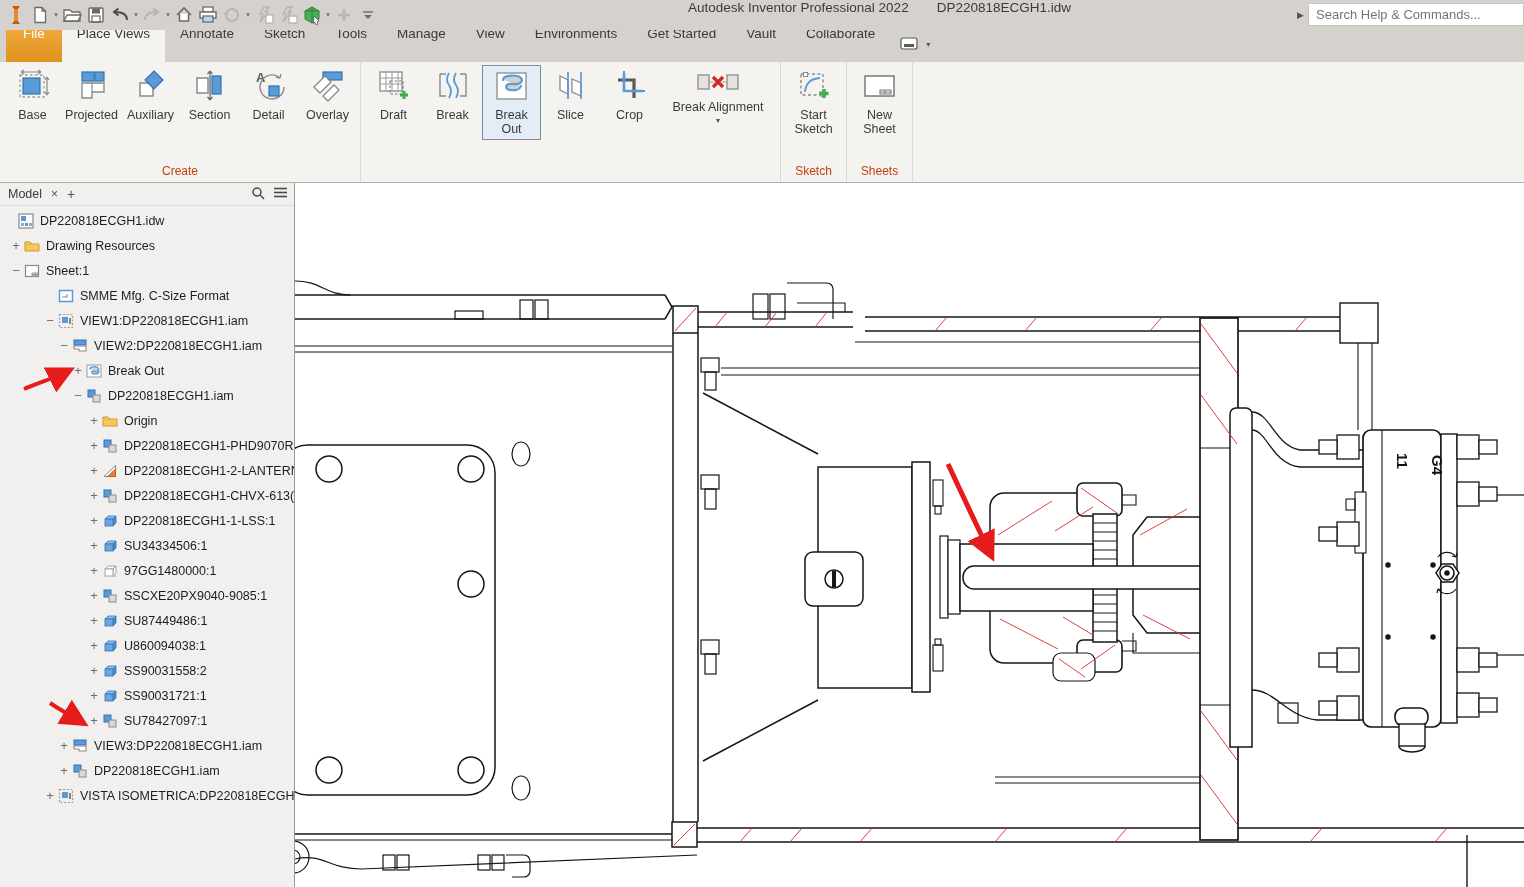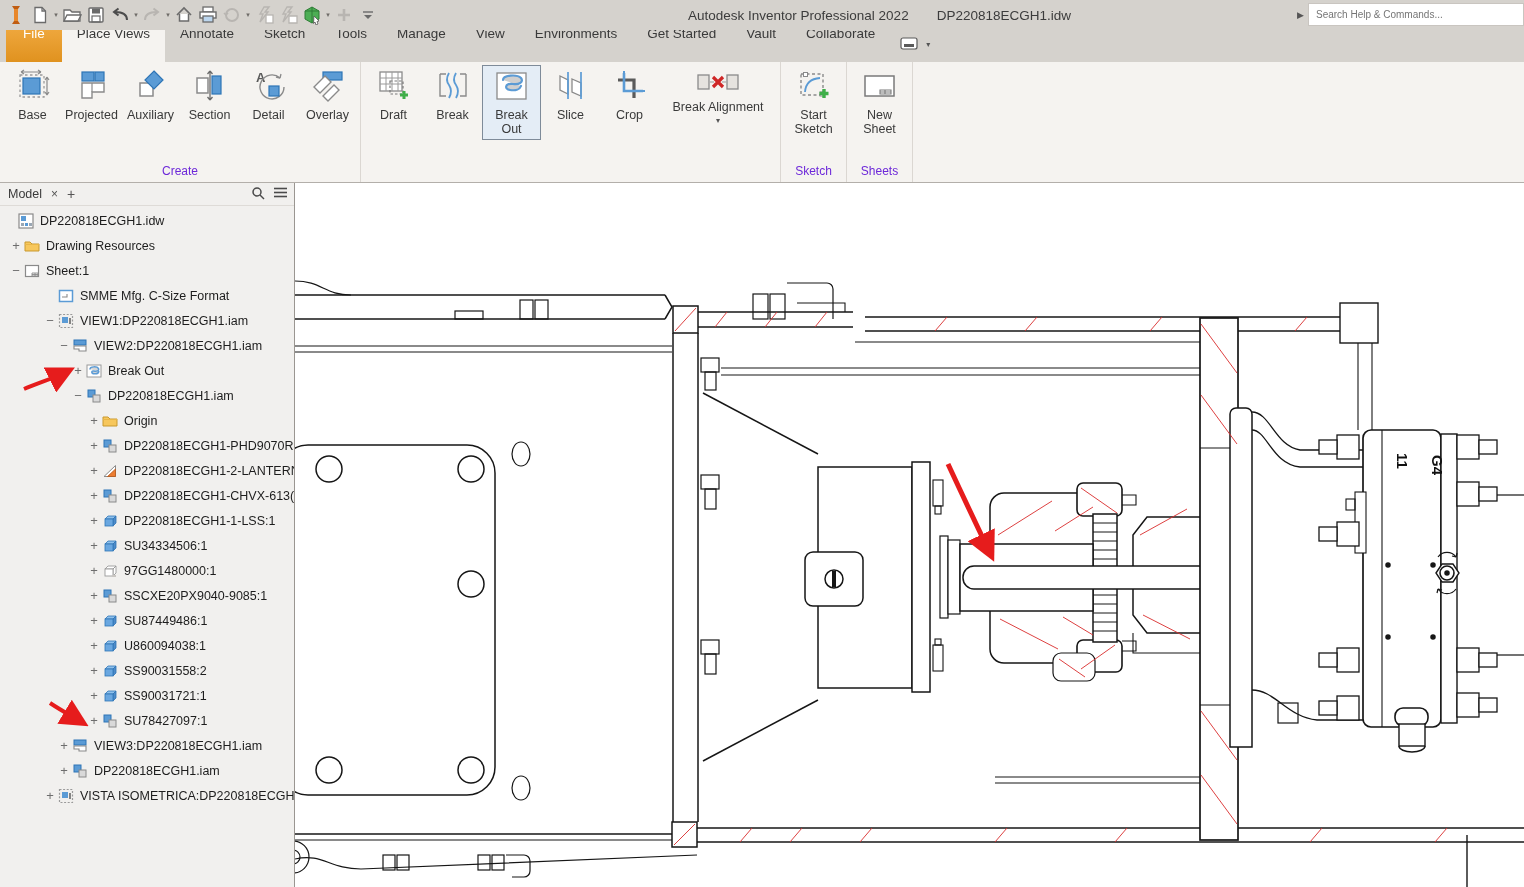--- a/index.html
+++ b/index.html
@@ -8,35 +8,35 @@
     width:1524px; height:887px; overflow:hidden;
     font-family:"Liberation Sans", sans-serif;
     background:#ffffff; color:#3a3a3a;
     -webkit-font-smoothing:antialiased;
   }
   
   .titlebar { height:30px; background:#d5d2cd; display:flex; align-items:center; position:relative; }
   .qat { display:flex; align-items:center; padding-left:4px; }
   .qat-btn { width:24px; height:24px; display:flex; align-items:center; justify-content:center; }
   .qat-caret { font-size:7px; color:#6f6c68; width:8px; text-align:center; }
-  .title-text { position:absolute; left:688px; top:0; height:30px; display:flex; align-items:center; gap:28px; font-size:13.5px; color:#3c3c3c; white-space:nowrap; }
+  .title-text { position:absolute; left:688px; top:0; height:30px; display:flex; gap:28px; font-size:13.5px; color:#3c3c3c; white-space:nowrap; }
   .search-wrap { position:absolute; right:0; top:3px; display:flex; align-items:center; gap:4px; }
   .search-arrow { font-size:9px; color:#555; }
-  .search-wrap input { width:216px; height:23px; border:1px solid #c9c5c0; background:#fff; font-family:inherit; font-size:10px; color:#000000; padding:0 7px; outline:none; }
+  .search-wrap input { width:216px; height:23px; border:1px solid #c9c5c0; background:#fff; font-family:inherit; font-size:13px; color:#000000; padding:0 7px; outline:none; }
   
   .tabbar { height:32px; background:#d5d2cd; display:flex; align-items:flex-end; padding-left:6px; }
   .tab { height:41px; padding:5px 15px 0; font-size:13.5px; color:#3a3a3a; white-space:nowrap; }
   .tab.file { background:linear-gradient(#f2ac44,#e0921f); color:#fff; padding:5px 17px 0; }
   .tab.active { background:#f5f3f0; }
   .tab.ribbon-appearance { padding:5px 10px 0; display:flex; align-items:center; gap:4px; }
   
   .ribbon { height:121px; background:#f5f3f0; border-bottom:1px solid #b3afaa; display:flex; }
   .panel { display:flex; flex-direction:column; border-right:1px solid #dbd7d2; }
   .panel-body { flex:1; display:flex; align-items:flex-start; padding:3px 3px 0 3px; }
-  .panel-label { text-align:center; font-size:12px; color:#6d28d9; padding:1px 6px 4px; }
+  .panel-label { text-align:center; font-size:12px; color:#c2410c; padding:1px 6px 4px; }
   .rbtn { display:flex; flex-direction:column; align-items:center; width:59px; padding:3px 1px 2px; font-size:12.5px; color:#3a3a3a; line-height:1.15; text-align:center; border:1px solid transparent; }
   .rbtn svg { margin-bottom:5px; }
   .rbtn.active { border:1px solid #7e8b99; background:#e4edf6; }
   .rbtn.wide { width:118px; }
   .rbtn .caret-down { font-size:8px; color:#555; margin-top:2px; }
   .stackcol { display:flex; flex-direction:column; gap:10px; padding:10px 8px 0 6px; }
   .sbtn { display:flex; align-items:center; gap:6px; font-size:12.5px; color:#3a3a3a; white-space:nowrap; }
   .sbtn.disabled { color:#aaa7a2; }
   
   .main { display:flex; height:704px; }

